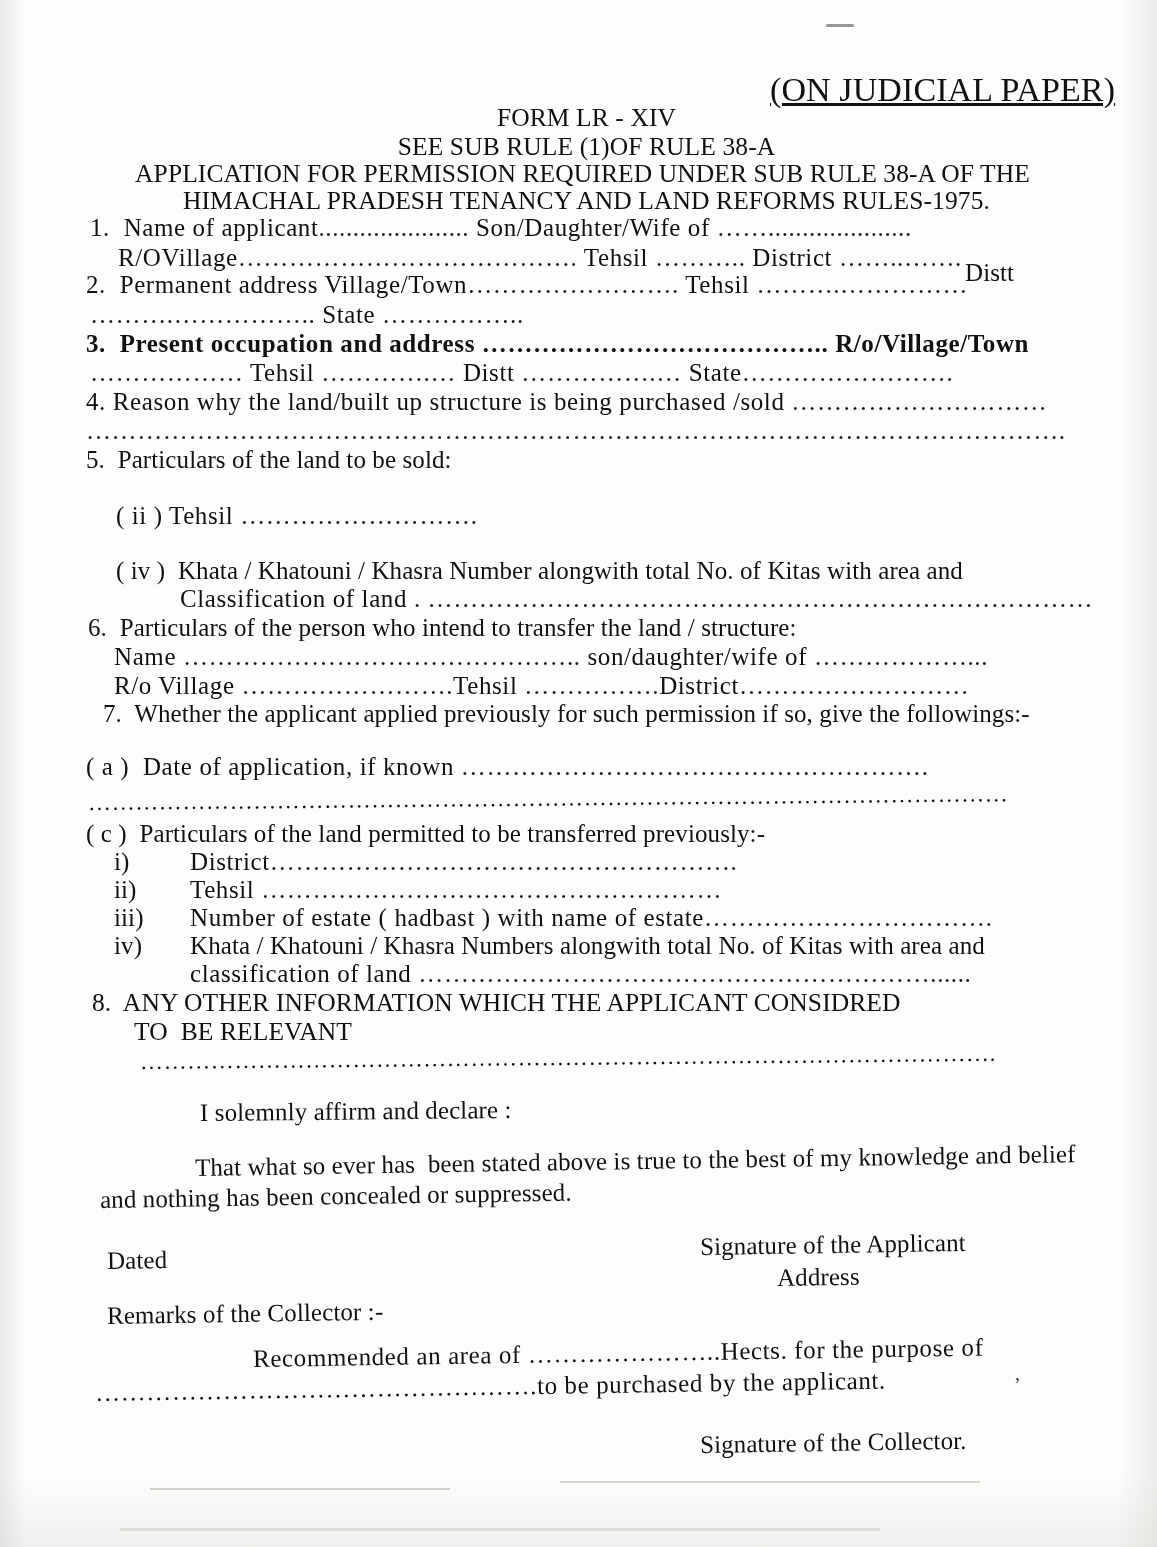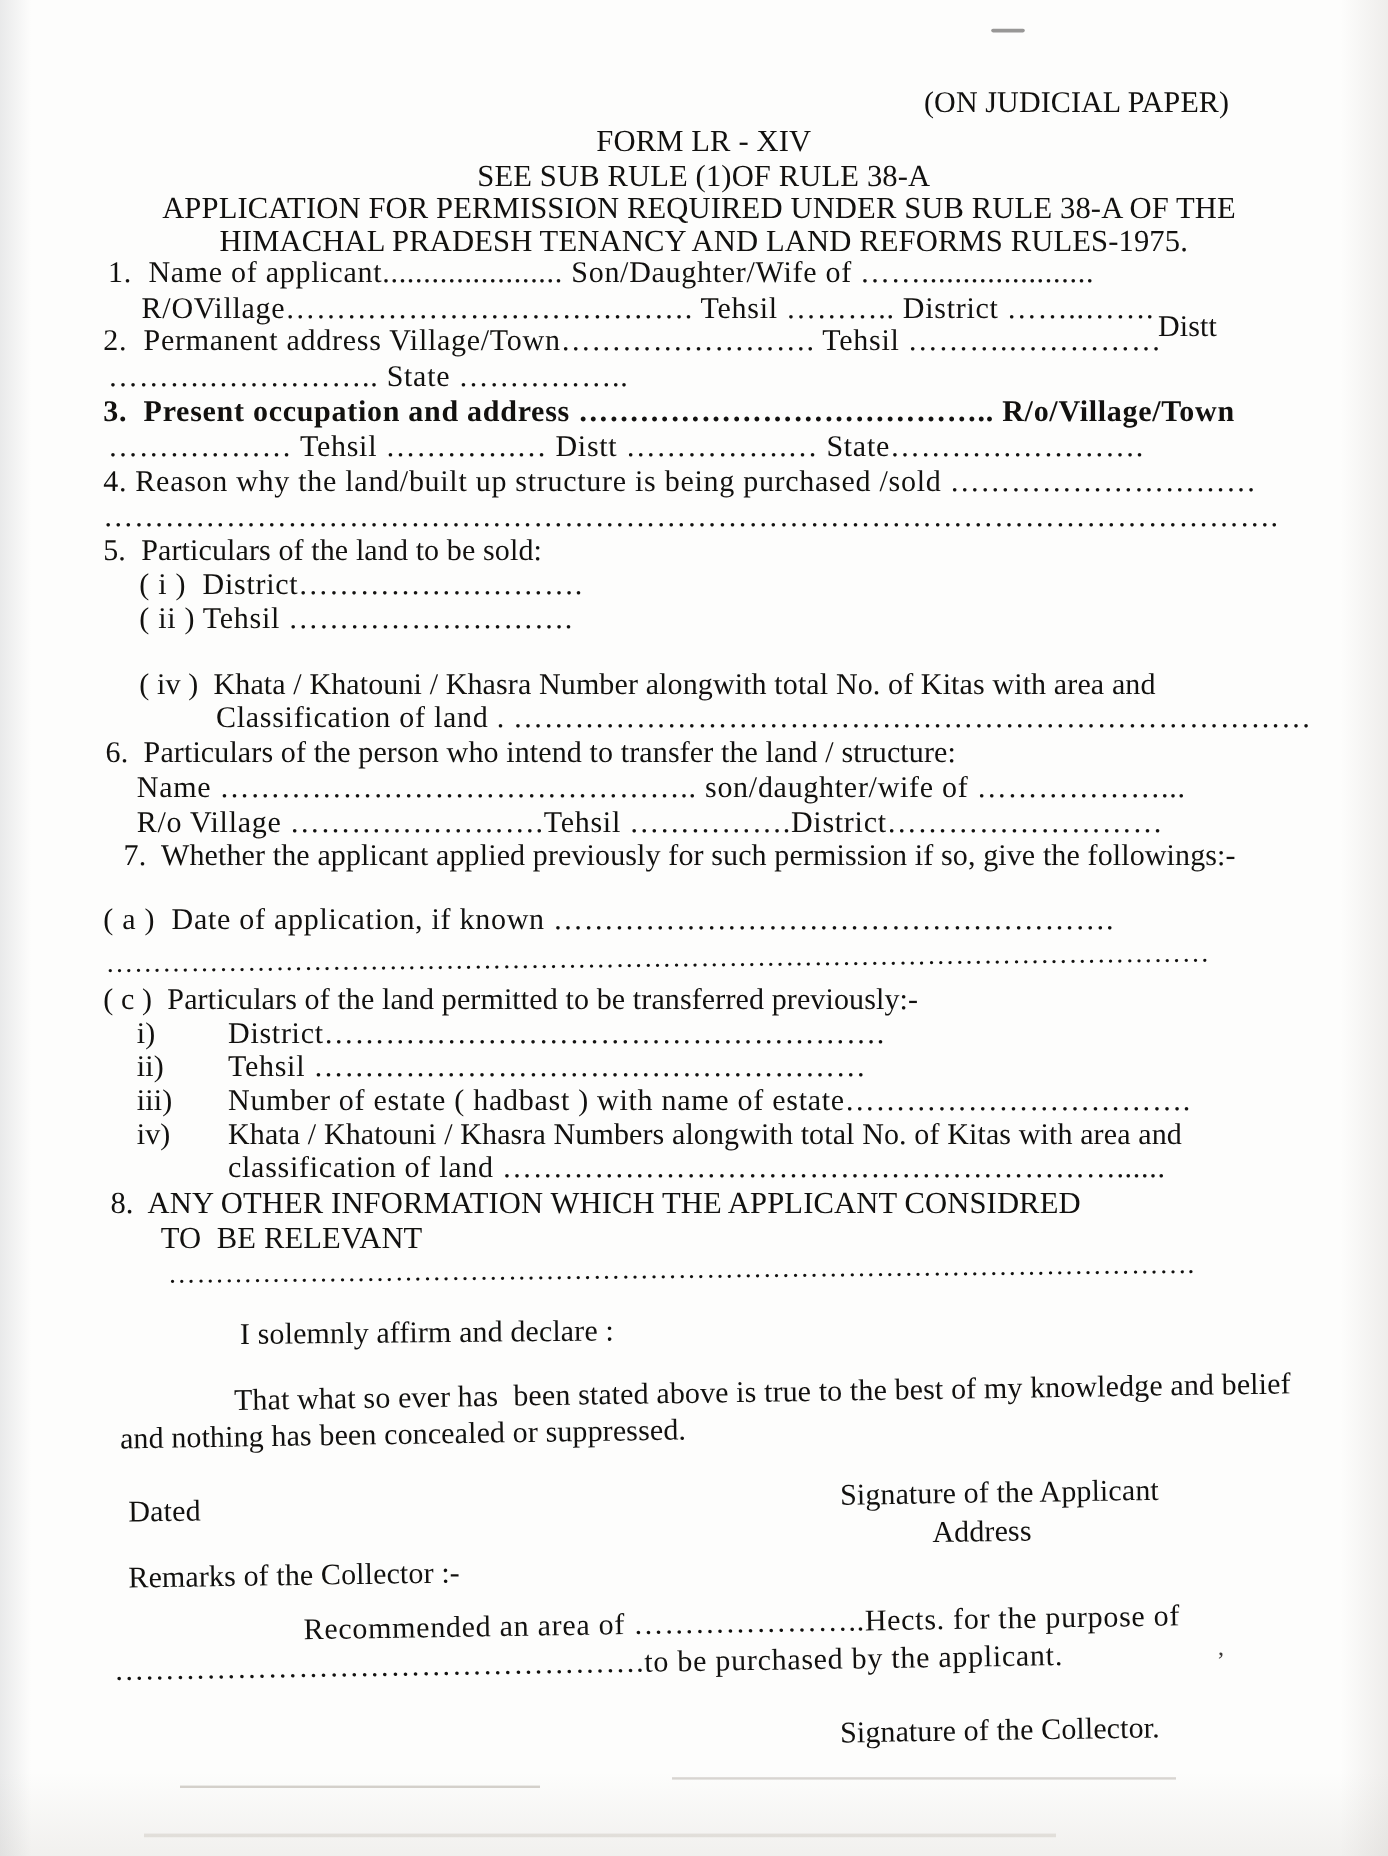--- a/index.html
+++ b/index.html
@@ -91,21 +91,22 @@
     font-size: 25px;
     line-height: 1;
     letter-spacing: 0.1px;
   }
 
   .caps {
     font-size: 25.5px;
   }
 
   .hdr-judicial {
-    font-size: 25px;
+    font-size: 34px;
+    text-decoration: underline;
   }
 
   .dots { letter-spacing: 0.6px; }
 
   
   .skew1 { transform: rotate(-0.55deg); transform-origin: left center; }
   .skew2 { transform: rotate(-0.9deg); transform-origin: left center; }
 </style>
 </head>
 <body>
@@ -139,21 +140,20 @@
     <div class="ln" style="left:965px; top:260px;font-family:Liberation Serif, serif;">Distt</div>
     <div class="ln dots" style="left:90px; top:302px;">……….…………….. State ……………..</div>
 
     <div class="ln dots" style="left:86px; top:331px;font-weight:bold;">3.  Present occupation and address ………………………………….. R/o/Village/Town</div>
     <div class="ln dots" style="left:90px; top:360px;">……………… Tehsil ………….… Distt …………….… State…………………….</div>
 
     <div class="ln dots" style="left:86px; top:389px;">4. Reason why the land/built up structure is being purchased /sold …………………………</div>
     <div class="ln dots" style="left:86px; top:418px;">…………………………………………………………………………………………………….</div>
 
     <div class="ln" style="left:86px; top:447px;">5.  Particulars of the land to be sold:</div>
-    <div class="ln dots" style="left:116px; top:475px;">( i )  District……………………….</div>
     <div class="ln dots" style="left:116px; top:503px;">( ii ) Tehsil ……………………….</div>
     <div class="ln" style="left:116px; top:558px;">( iv )  Khata / Khatouni / Khasra Number alongwith total No. of Kitas with area and</div>
     <div class="ln dots" style="left:180px; top:586px;">Classification of land . ……………………………………………………………………</div>
 
     <div class="ln" style="left:88px; top:615px;">6.  Particulars of the person who intend to transfer the land / structure:</div>
     <div class="ln dots" style="left:114px; top:673px;">R/o Village …………………….Tehsil …………….District………………………</div>
     <div class="ln dots" style="left:114px; top:644px;">Name ……………………………………….. son/daughter/wife of ………………...</div>
 
     <div class="ln" style="left:75px; top:701px;margin-left:28px;">7.  Whether the applicant applied previously for such permission if so, give the followings:-</div>
     <div class="ln dots" style="left:86px; top:729px;margin-top:25px;">( a )  Date of application, if known ……………………………………………….</div>

